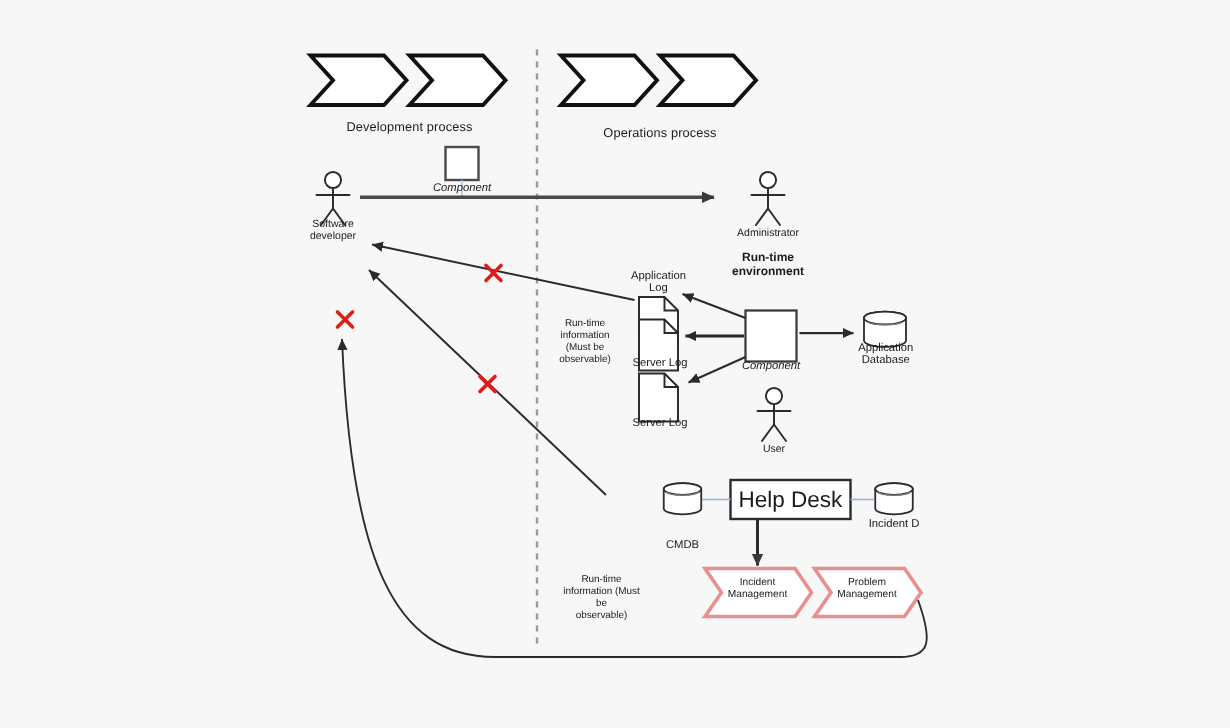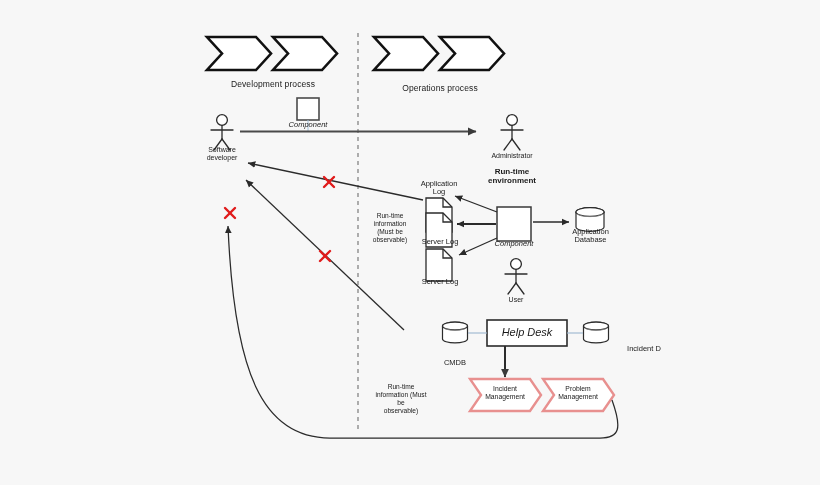--- a/index.html
+++ b/index.html
@@ -22,21 +22,21 @@
     white-space:pre-line;
     user-select:none;
   }
   .lbl-process{font-size:8.5px;letter-spacing:.1px;}
   .lbl-actor{font-size:7px;}
   .lbl-node{font-size:7.5px;font-style:italic;}
   .lbl-doc{font-size:7.5px;}
   .lbl-db{font-size:7.5px;}
   .lbl-note{font-size:6.6px;line-height:1.22;}
   .lbl-bold{font-weight:bold;font-size:8px;}
-  .lbl-helpdesk{font-size:11px;font-style:italic;}
+  .lbl-helpdesk{font-size:15px;}
   .lbl-chev{font-size:6.8px;line-height:1.15;}
   .clip-right{overflow:hidden;}
 </style>
 </head>
 <body>
 
 <div id="stage">
 
 <svg id="diagram" viewBox="0 0 820 485">
   <defs>
@@ -195,21 +195,21 @@
 
 <div class="lbl lbl-db clip-right" style="left:563px;top:228px;width:55px;">Application
 Database</div>
 
 <div class="lbl lbl-actor" style="left:491px;top:296px;width:50px;">User</div>
 
 <div class="lbl lbl-helpdesk" style="left:487px;top:326px;width:80px;">Help Desk</div>
 
 <div class="lbl lbl-db" style="left:430px;top:345px;width:50px;margin-top:14px;">CMDB</div>
 
-<div class="lbl lbl-db clip-right" style="left:572px;top:345px;width:48px;margin-left:48px;">Incident D</div>
+<div class="lbl lbl-db clip-right" style="left:572px;top:345px;width:48px;">Incident D</div>
 
 <div class="lbl lbl-chev" style="left:475px;top:385px;width:60px;">Incident
 Management</div>
 
 <div class="lbl lbl-chev" style="left:548px;top:385px;width:60px;">Problem
 Management</div>
 
 <div class="lbl lbl-note" style="left:364px;top:212px;width:52px;">Run-time
 information
 (Must be

